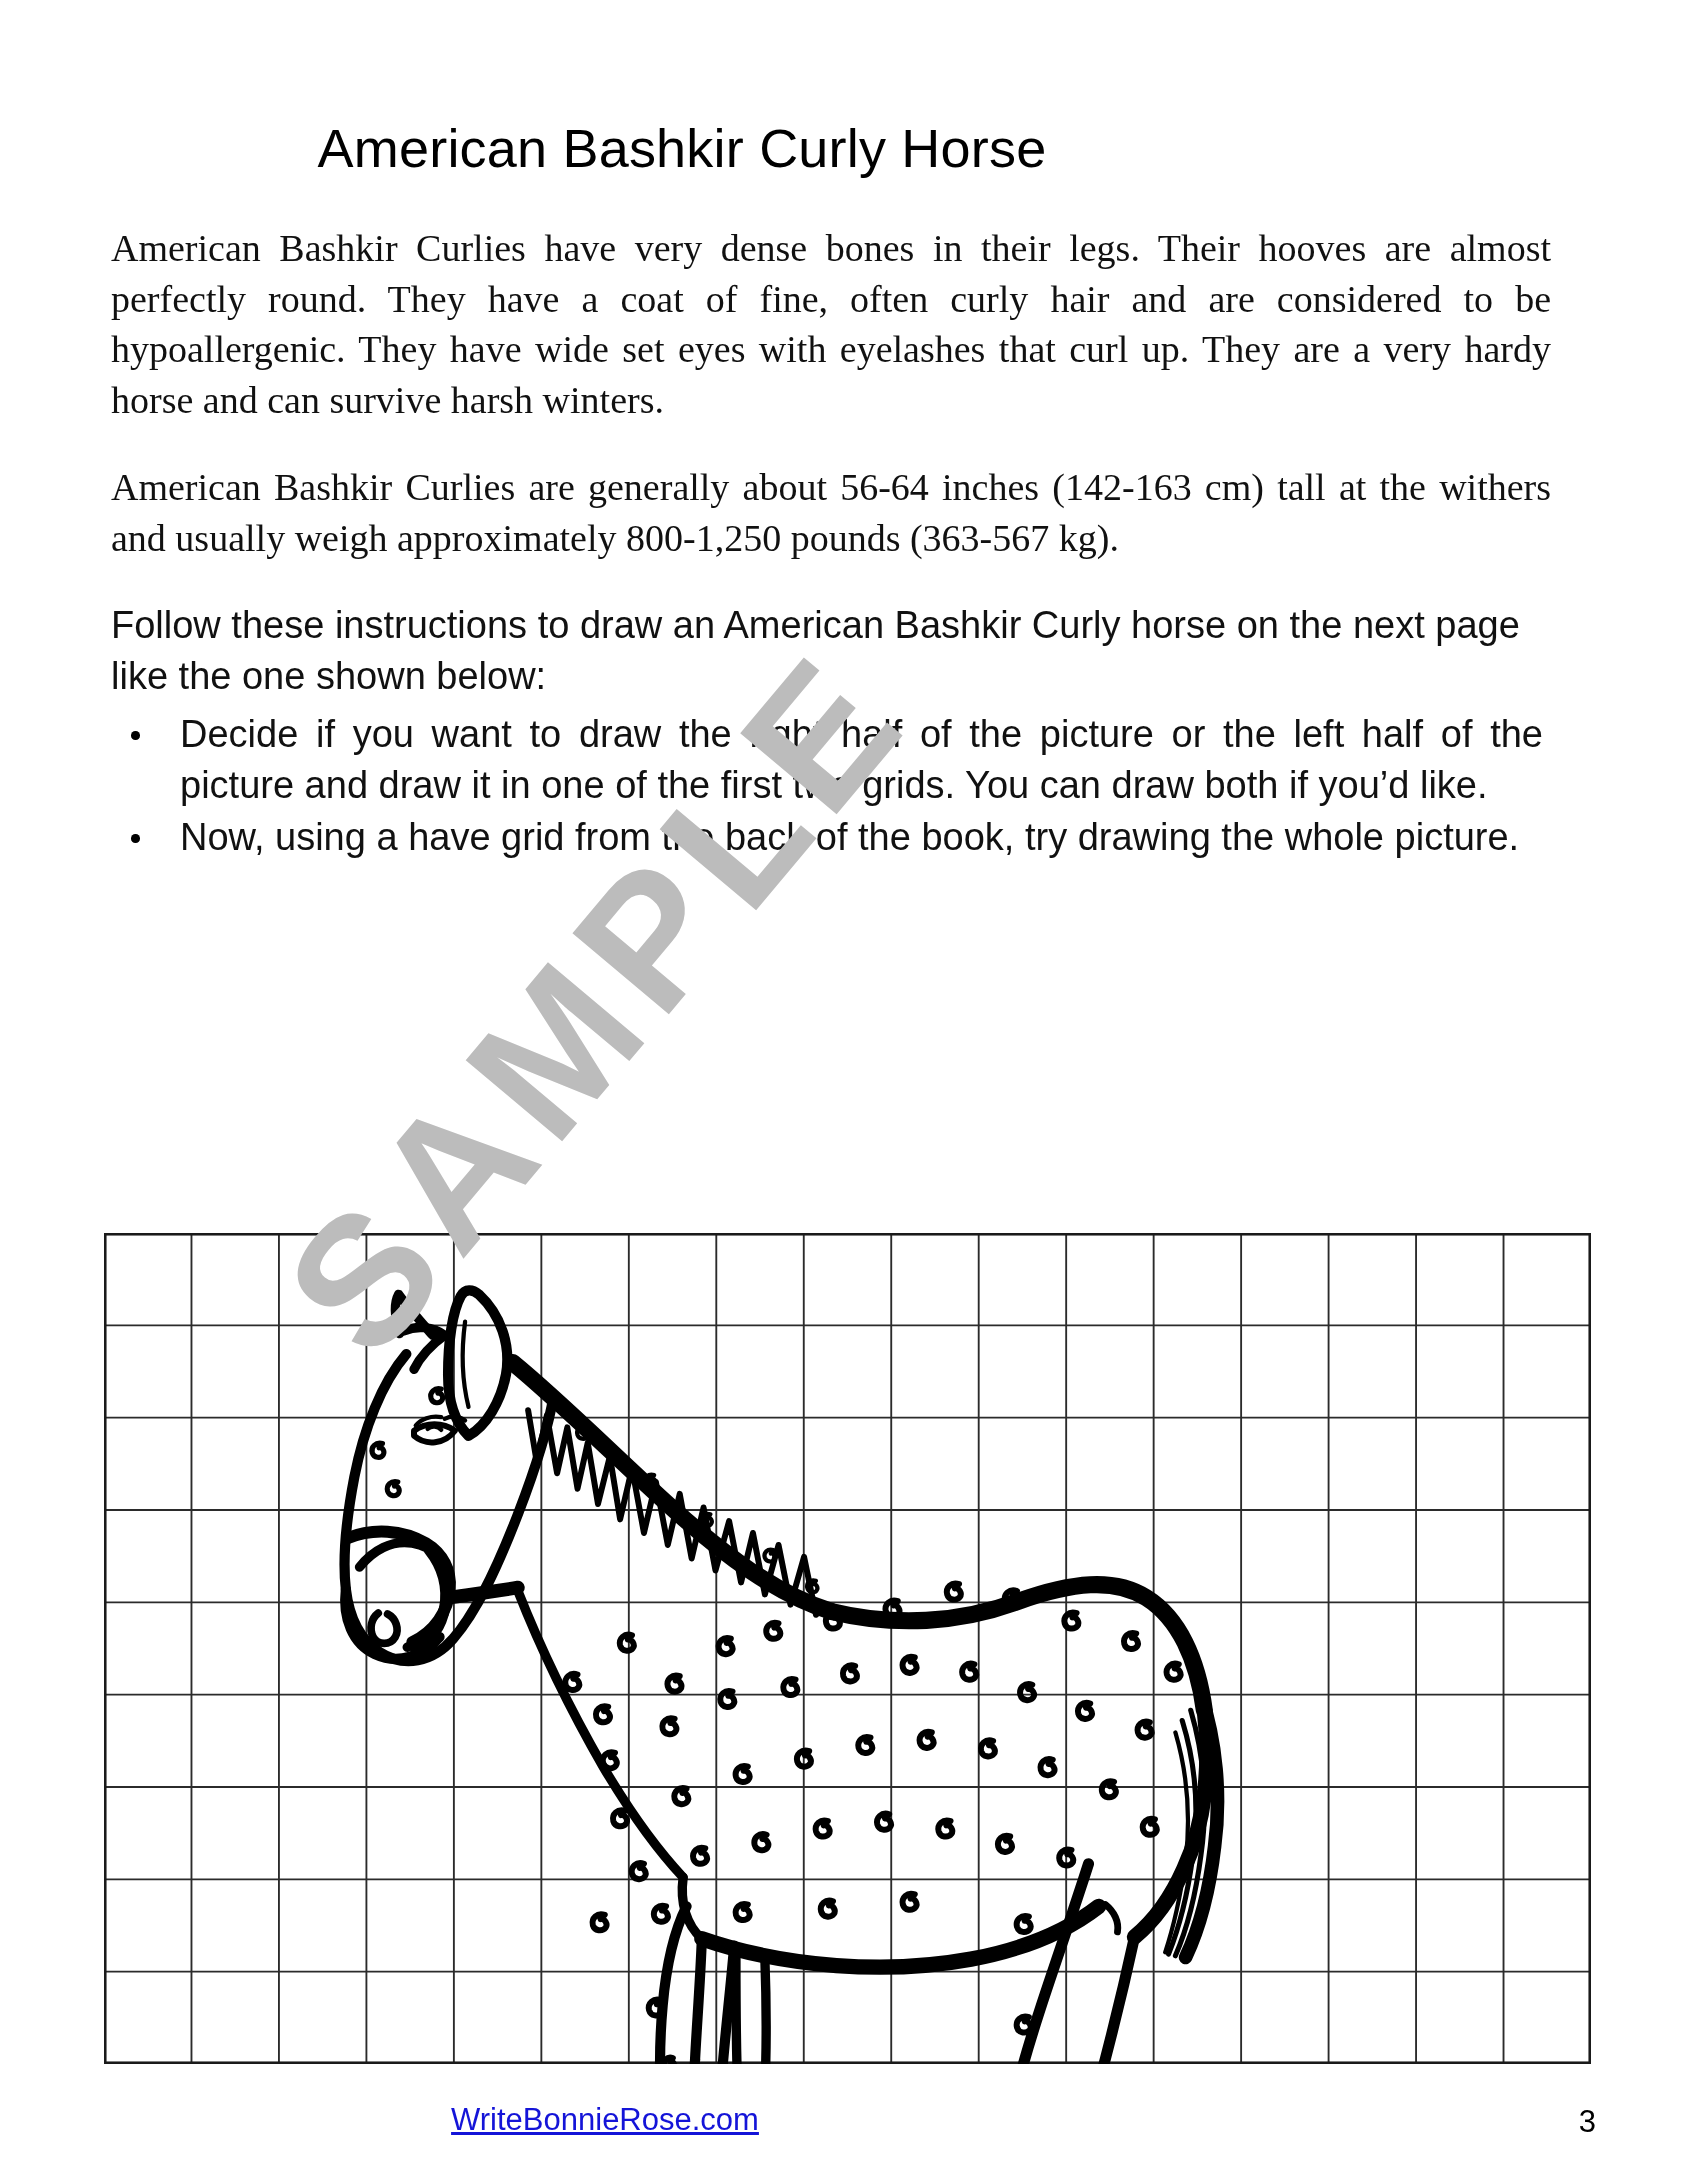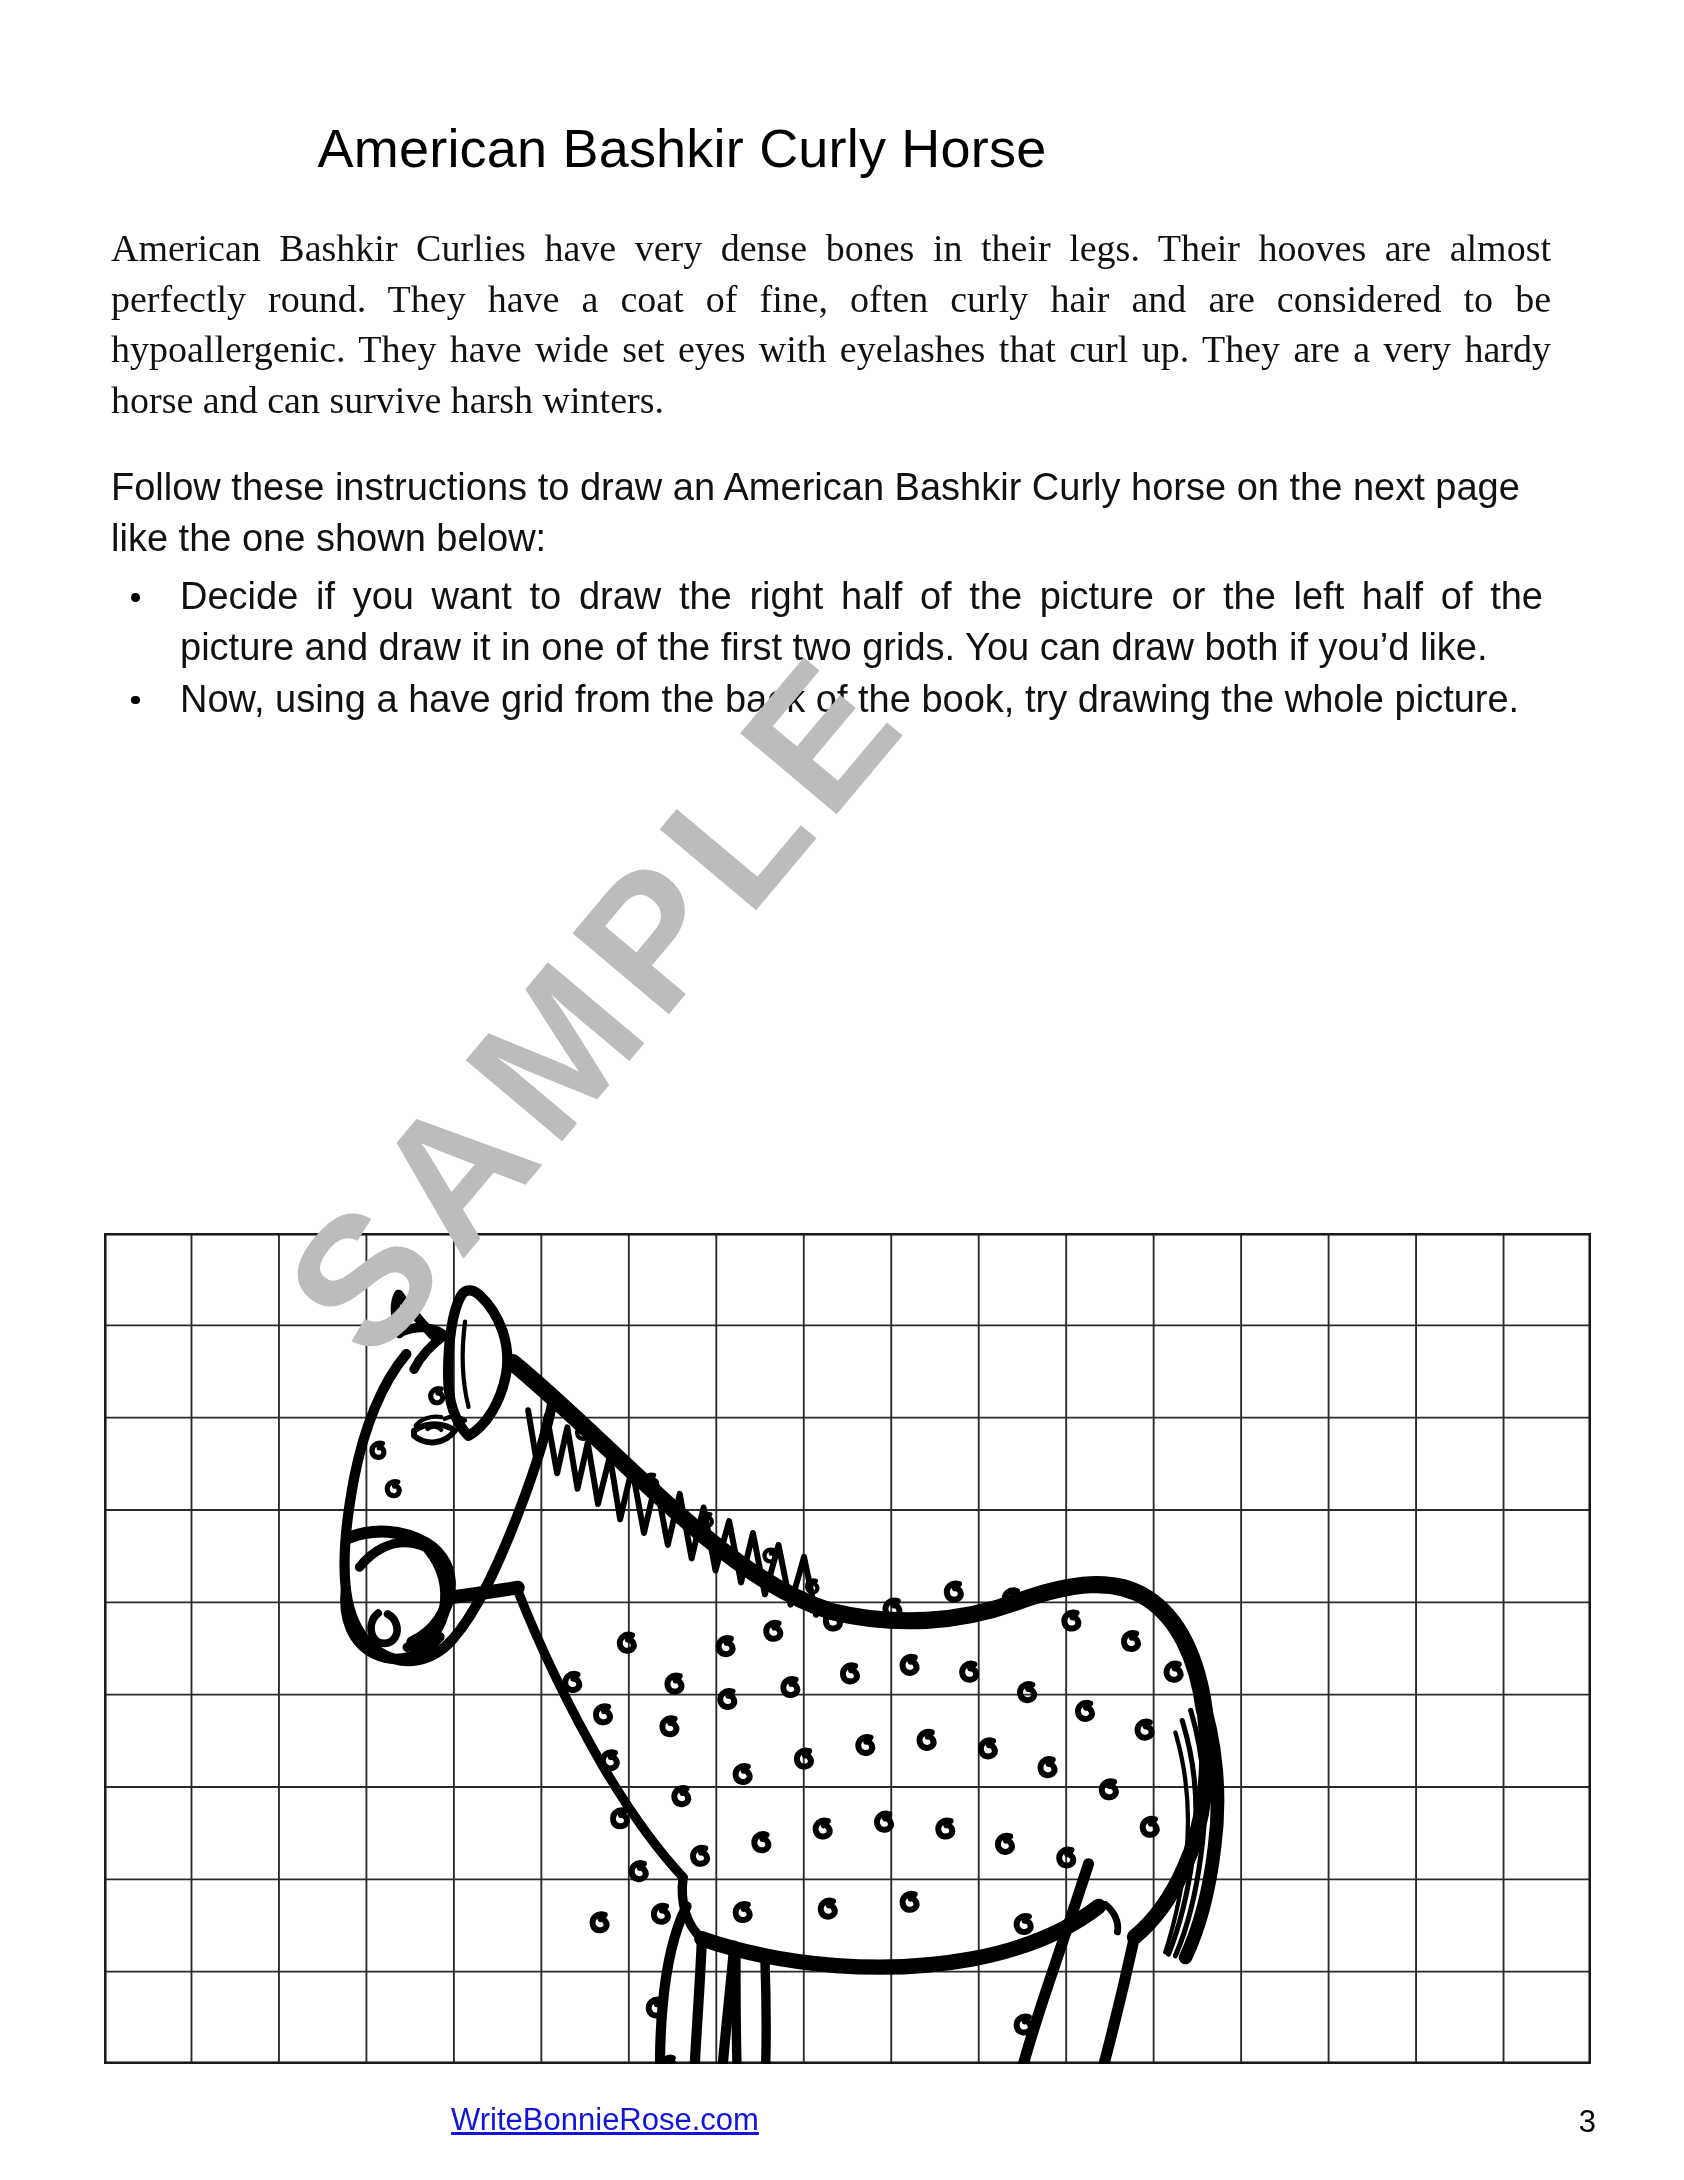--- a/index.html
+++ b/index.html
@@ -154,20 +154,21 @@
 <body>
 
 <div class="page">
 
   <div class="page-title">American Bashkir Curly Horse</div>
 
   <div class="body-copy">
 
     <p class="para">American Bashkir Curlies have very dense bones in their legs. Their hooves are almost perfectly round. They have a coat of fine, often curly hair and are considered to be hypoallergenic. They have wide set eyes with eyelashes that curl up. They are a very hardy horse and can survive harsh winters.</p>
 
+    <p class="para">American Bashkir Curlies are generally about 56-64 inches (142-163 cm) tall at the withers and usually weigh approximately 800-1,250 pounds (363-567 kg).</p>
 
     <p class="para-nojust">Follow these instructions to draw an American Bashkir Curly horse on the next page like the one shown  below:</p>
 
     <ul class="bullets">
       <li class="bullet-item">
         <span class="bullet-dot"></span>
         <span>Decide if you want to draw the right half of the picture or the left half of the picture and draw it in one of the first two grids. You can draw both if you’d like.</span>
       </li>
       <li class="bullet-item">
         <span class="bullet-dot"></span>

